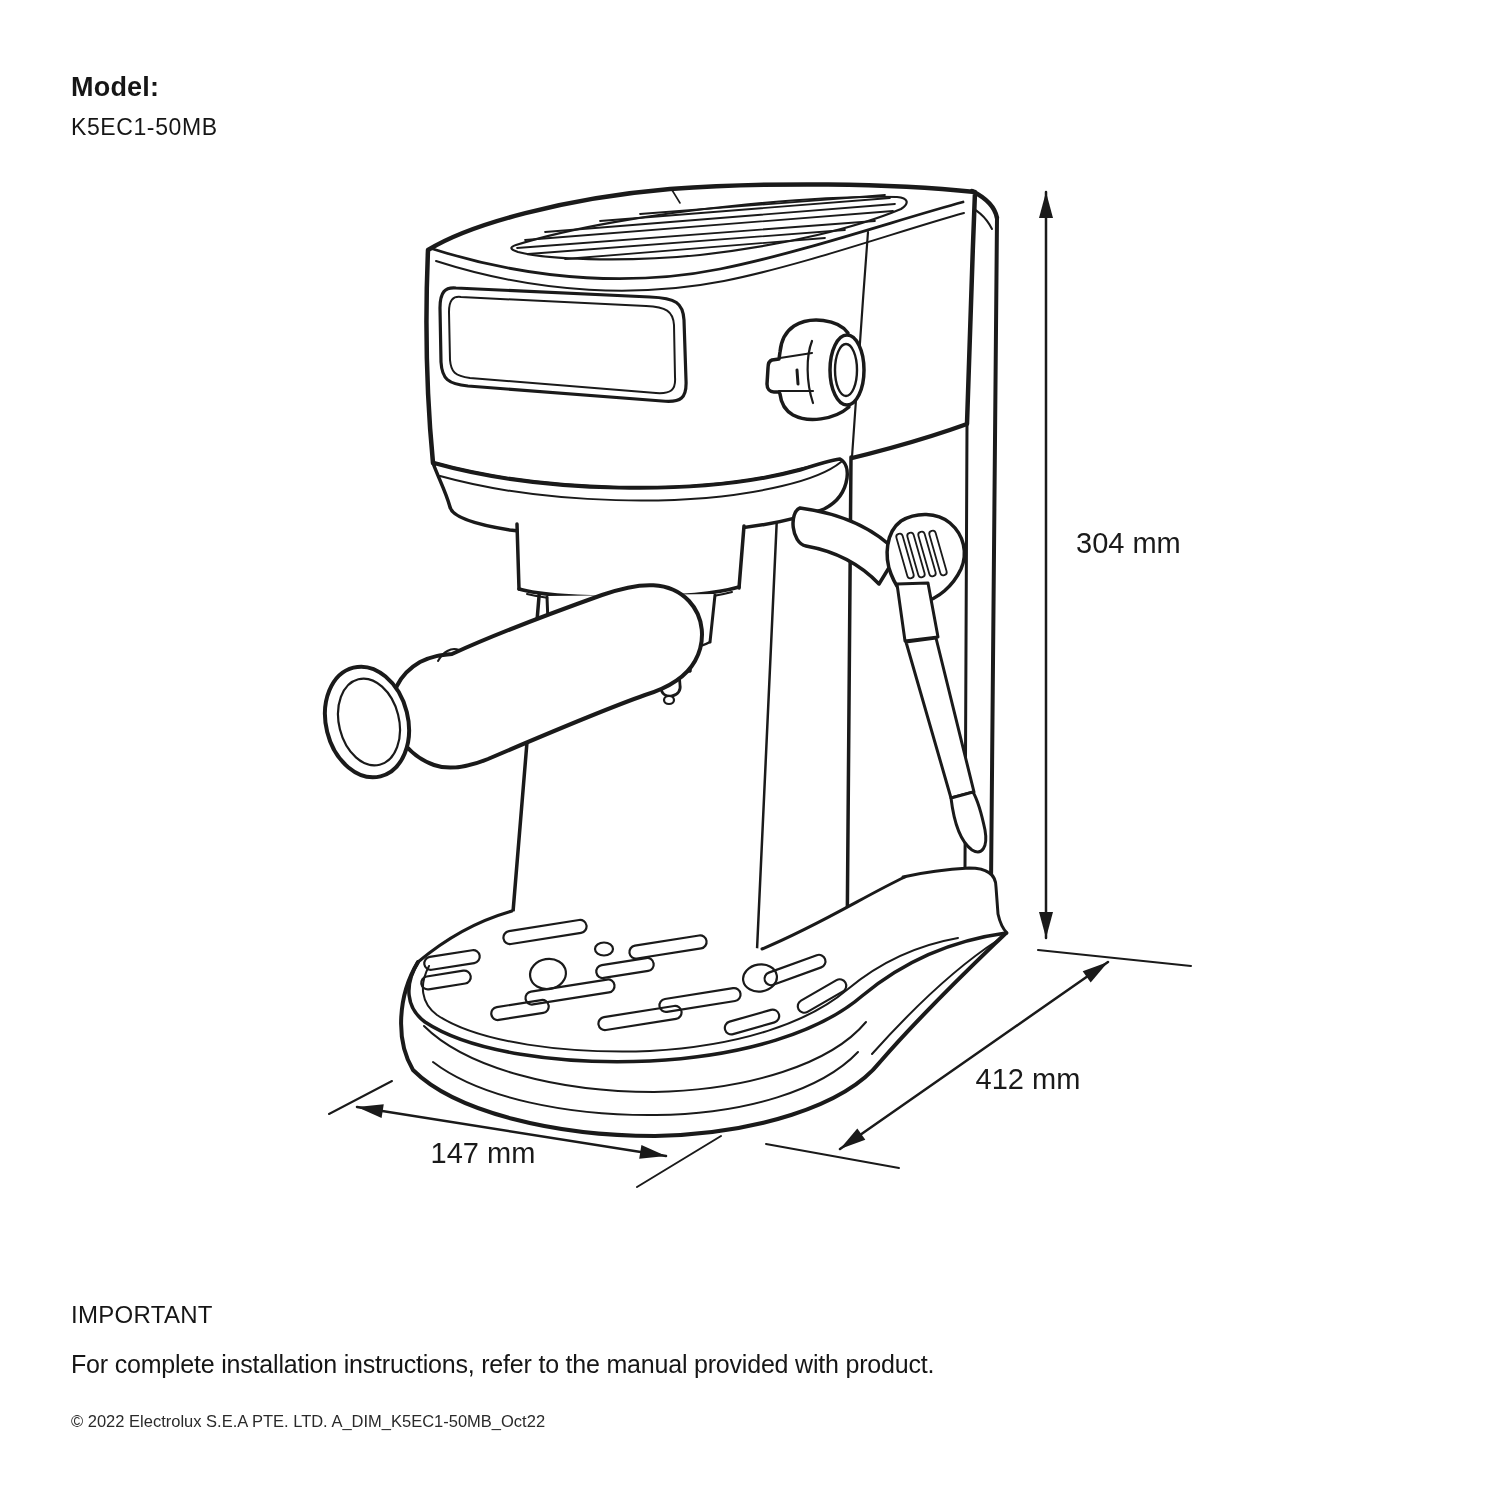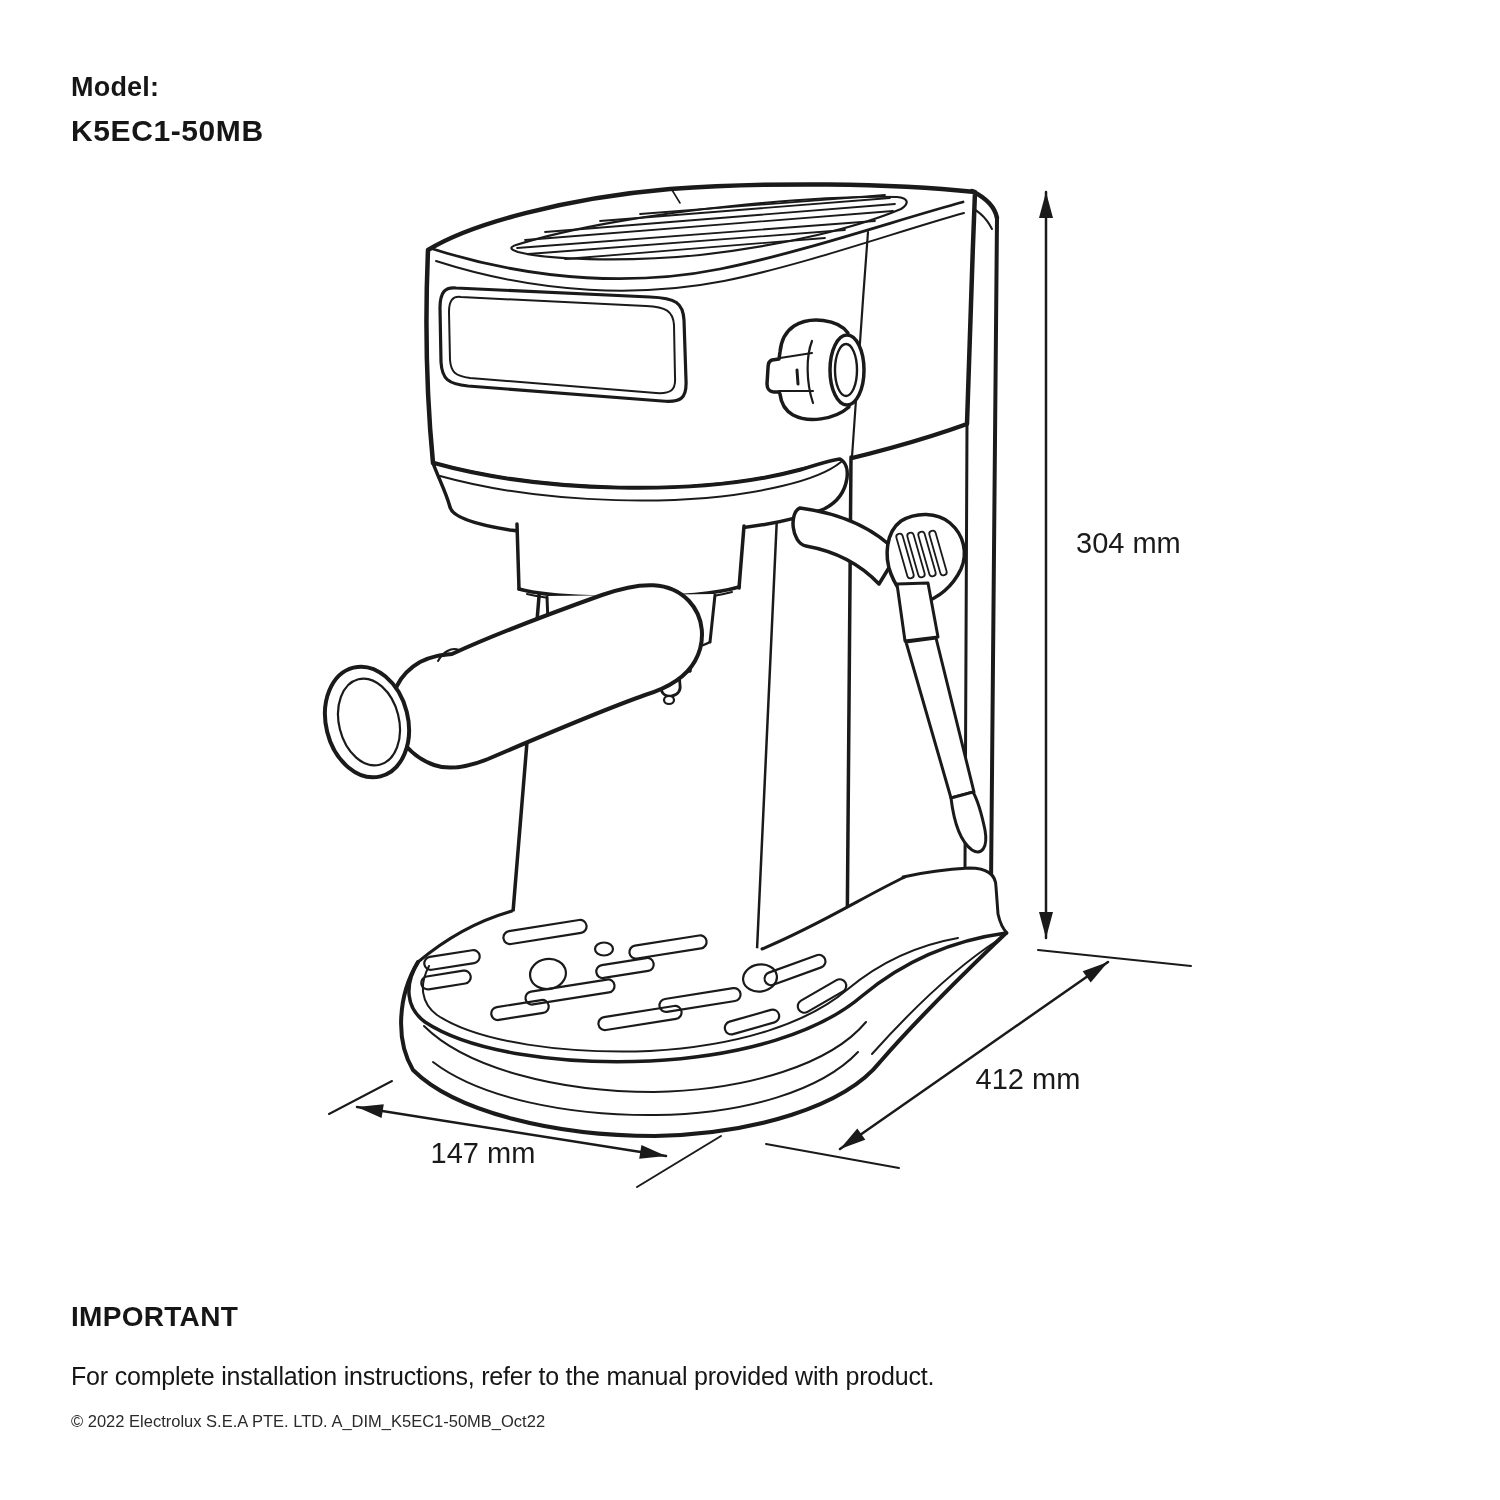--- a/index.html
+++ b/index.html
@@ -3,23 +3,23 @@
 <meta charset="utf-8">
 <style>
   html,body{margin:0;padding:0;background:#ffffff;}
   .sheet{
     position:relative;width:1334px;height:1500px;background:#ffffff;overflow:hidden;
     font-family:"Liberation Sans","DejaVu Sans",sans-serif;color:#161616;
   }
   .diagram-svg{position:absolute;left:0;top:0;width:1500px;height:1500px;}
   .model-block{position:absolute;left:71px;top:72px;}
   .model-label{font-size:27px;font-weight:700;letter-spacing:0.2px;margin:0 0 11px 0;}
-  .model-value{font-size:30px;font-weight:700;letter-spacing:0.6px;}
+  .model-value{font-size:23px;font-weight:400;letter-spacing:0.6px;}
   .notes-block{position:absolute;left:71px;top:1301px;}
-  .notes-heading{font-size:28px;font-weight:700;letter-spacing:0.3px;margin:0 0 24px 0;}
+  .notes-heading{font-size:24px;font-weight:400;letter-spacing:0.3px;margin:0 0 16px 0;}
   .notes-line{font-size:25px;font-weight:400;line-height:38px;letter-spacing:-0.2px;}
   .footer-line{position:absolute;left:71px;top:1412px;font-size:16.5px;color:#2a2a2a;letter-spacing:0px;}
   .dim-label{font-family:"Liberation Sans","DejaVu Sans",sans-serif;font-size:29px;fill:#1a1a1a;}
 </style>
 </head>
 <body>
 
 <div class="sheet">
 
   <div class="model-block">

